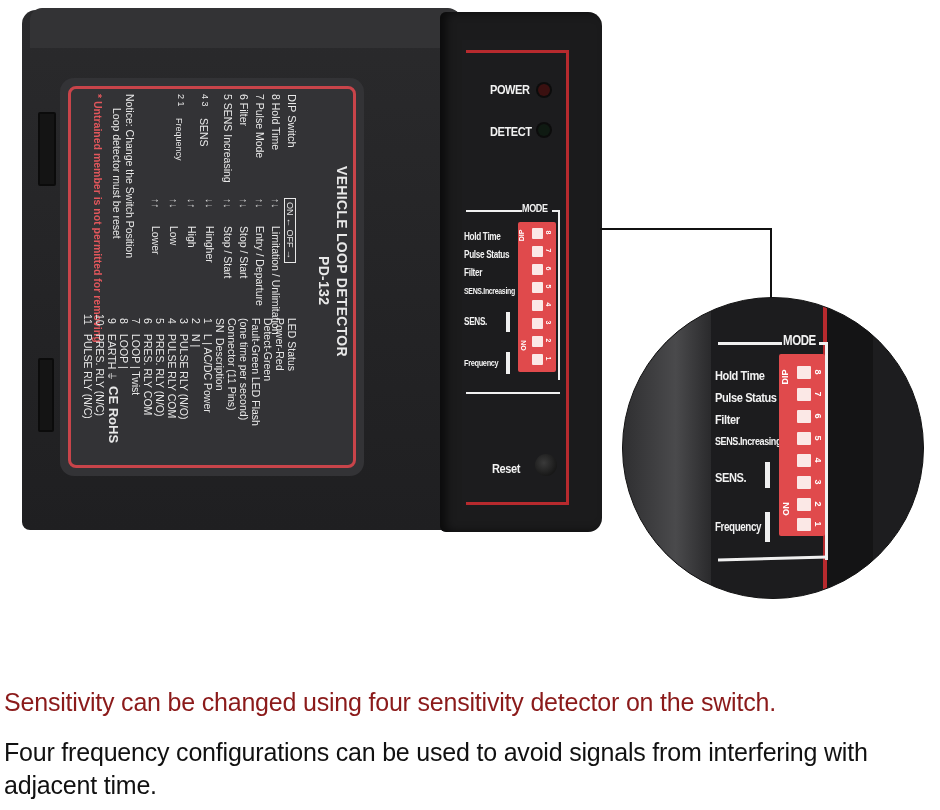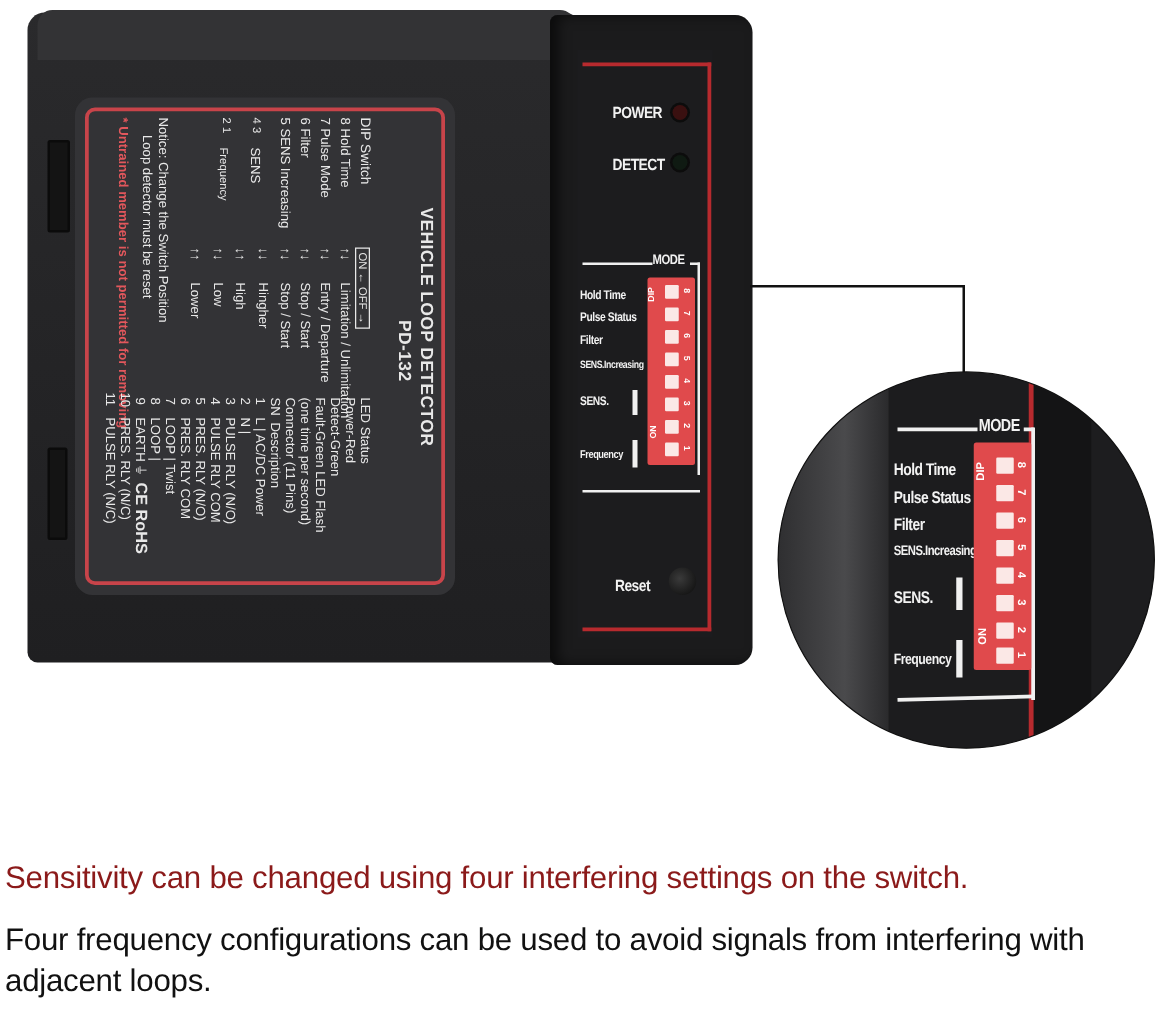--- a/index.html
+++ b/index.html
@@ -233,14 +233,14 @@
       <div class="dip-num" style="left:36px;top:57px;font-size:9px;">6</div>
       <div class="dip-num" style="left:36px;top:79px;font-size:9px;">5</div>
       <div class="dip-num" style="left:36px;top:101px;font-size:9px;">4</div>
       <div class="dip-num" style="left:36px;top:123px;font-size:9px;">3</div>
       <div class="dip-num" style="left:36px;top:145px;font-size:9px;">2</div>
       <div class="dip-num" style="left:36px;top:165px;font-size:9px;">1</div>
     </div>
   </div>
 </div>
 
-<div class="abs caption-red">Sensitivity can be changed using four interfering settings on the switch.</div>
-<div class="abs caption-black">Four frequency configurations can be used to avoid signals from interfering with adjacent loops.</div>
+<div class="abs caption-red">Sensitivity can be changed using four sensitivity detector on the switch.</div>
+<div class="abs caption-black">Four frequency configurations can be used to avoid signals from interfering with adjacent time.</div>
 
 </body></html>

